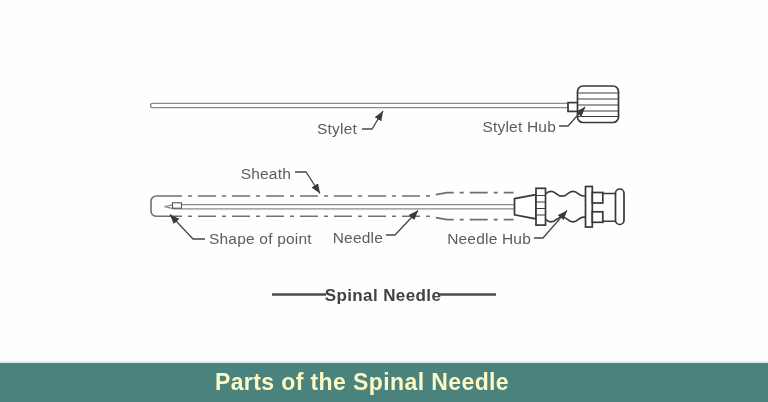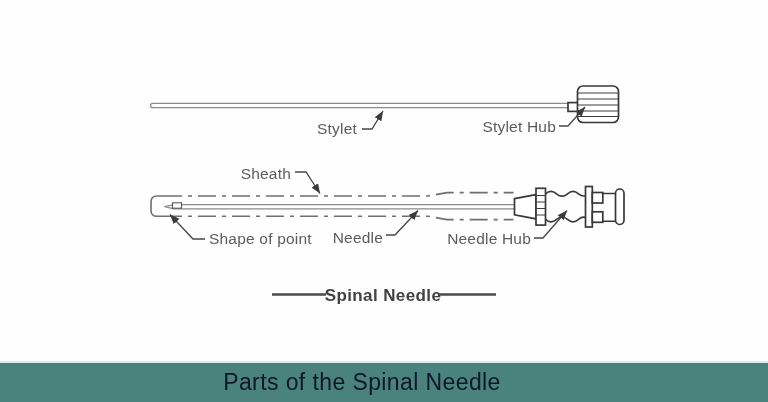--- a/index.html
+++ b/index.html
@@ -21,21 +21,21 @@
   .thinline{stroke:#8a8a8a;stroke-width:1.3;fill:#ffffff}
   .dashdot{stroke:#6f6f6f;stroke-width:1.6;fill:none;stroke-dasharray:18 6 4 6}
   .leader{stroke:#474747;stroke-width:1.3;fill:none}
   .ridge{stroke:#3c3c3c;stroke-width:1}
   .banner{
     position:absolute;left:0;right:0;bottom:0;height:39px;
     background:#4a837e;border-top:2px solid #d9ece8;
     display:flex;align-items:center;justify-content:center;
   }
   .banner-title{
-    color:#0f172a;font-size:23px;font-weight:400;letter-spacing:.4px;
+    color:#fef9c3;font-size:23px;font-weight:700;letter-spacing:.4px;
     transform:translateX(-22px);white-space:nowrap;
   }
 </style>
 </head>
 <body>
 
 <svg id="diagram" width="768" height="360" viewBox="0 0 768 360">
   <defs>
     <marker id="arw" markerWidth="9" markerHeight="8" refX="7.4" refY="3" orient="auto">
       <path d="M0,0 L7.5,3 L0,6 Z" fill="#3a3a3a"></path>

